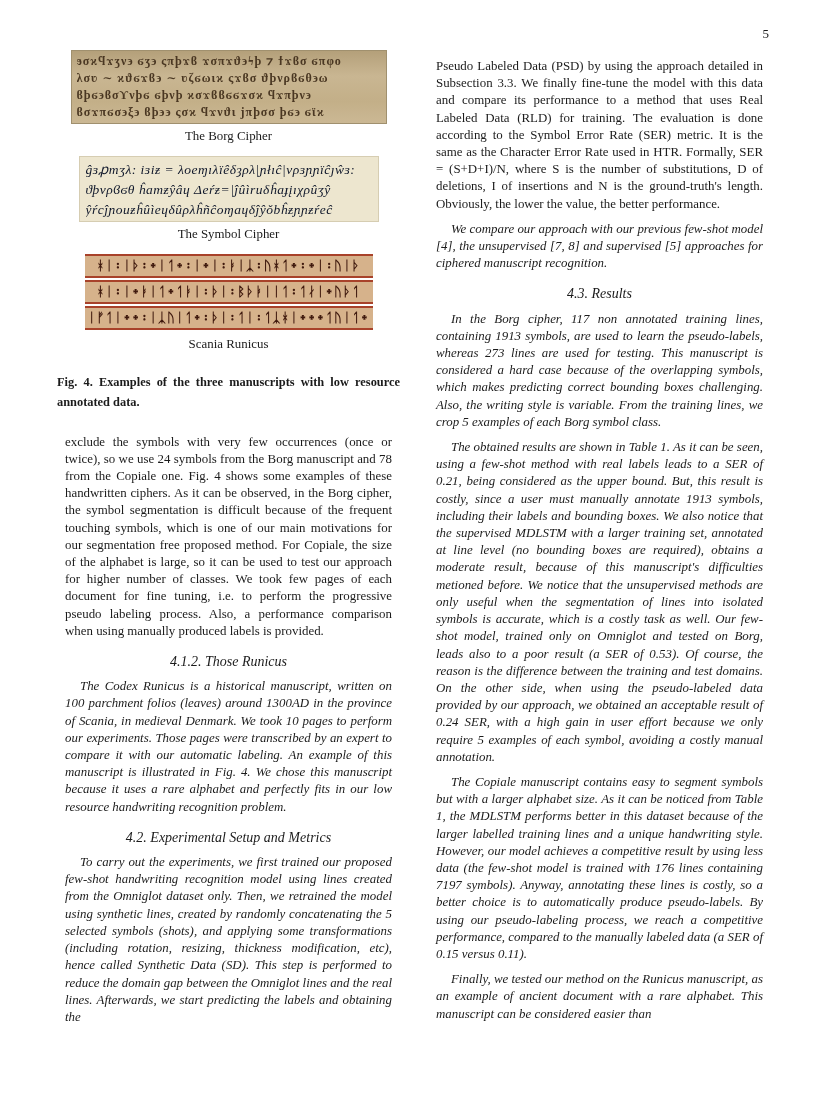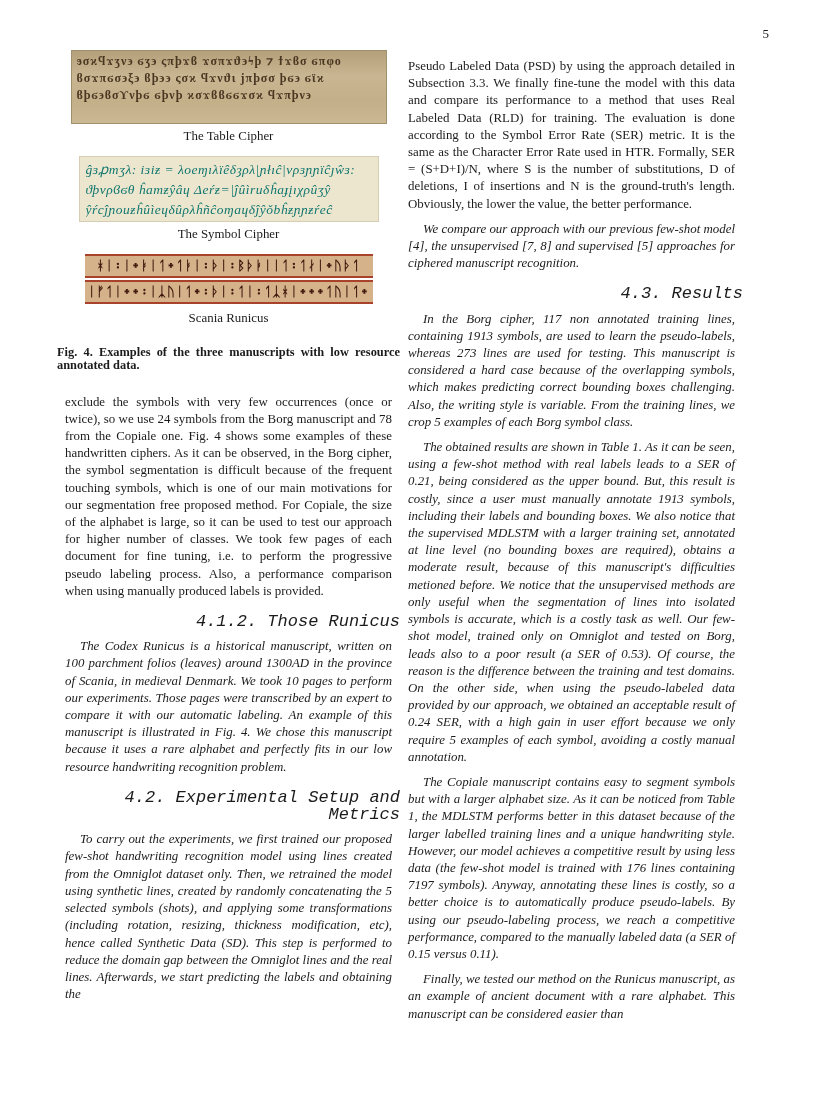--- a/index.html
+++ b/index.html
@@ -5,55 +5,55 @@
   html, body { margin:0; padding:0; }
   body {
     width:827px; height:1102px; background:#ffffff; overflow:hidden;
     font-family:"Liberation Serif", "DejaVu Serif", serif;
     color:#1b1b1b;
   }
   .page { position:relative; width:827px; height:1102px; }
   .pagenum { position:absolute; top:26px; right:58px; font-size:13px; }
   .columns {
     position:absolute; top:50px; left:57px; width:714px;
-    display:flex; 
+    display:flex; gap:28px;
   }
   .col {
     width:343px; font-size:12.9px; line-height:17.2px;
     text-align:justify; hyphens:auto;
   }
   p { margin:8px; }
   p.indent { text-indent:15px;font-style:italic; }
   h4 {
-    font-size:17px; font-weight:normal; font-style:italic;
-    margin:13px 0 7px 0; text-align:right;font-family:Liberation Mono, monospace;
+    font-size:14px; font-weight:normal; font-style:italic;
+    margin:13px 0 7px 0; text-align:center;
   }
   
   .figure { margin:0 0 22px 0; }
   .img-caption { text-align:center; font-size:12.9px; margin:4px 0 11px 0; }
   .fig-caption {
-    font-weight:bold; font-size:12.4px; line-height:13px;
+    font-weight:bold; font-size:12.4px; line-height:20px;
     text-align:justify; margin-top:18px;
   }
   .manuscript { margin:0 auto; box-sizing:border-box; overflow:hidden; }
   .borg {
     width:316px; height:74px; padding:2px 5px;
     background:linear-gradient(180deg,#b4a07a 0%, #c9b692 35%, #c3af88 70%, #cbb894 100%);
     border:1px solid #a0906e;
   }
   .borg .gl {
     font-size:12px; line-height:17px; color:#4a3722; font-weight:bold;
     white-space:nowrap; overflow:hidden; letter-spacing:1px;
   }
   .copiale {
     width:300px; height:66px; padding:3px 6px;
     background:#ede6cf; border:1px solid #d6cdb2;
   }
   .copiale .gl {
-    font-style:italic; font-size:13.5px; line-height:20px; color:#0f766e;
+    font-style:italic; font-size:13.5px; line-height:20px; color:#0f172a;
     white-space:nowrap; overflow:hidden; letter-spacing:0.5px;
   }
   .runicus { width:288px; }
   .runicus .row {
     height:20px; line-height:20px; margin-bottom:2px;
     background:#d6b28b;
     border-top:2px solid #a8422a; border-bottom:2px solid #a8422a;
     color:#401a0e; font-weight:bold; font-size:13px; letter-spacing:1px;
     white-space:nowrap; overflow:hidden; text-align:center;
   }
@@ -66,33 +66,35 @@
   <div class="pagenum">5</div>
 
   <div class="columns">
 
     <div class="col">
 
       <figure class="figure" style="margin:0 0 22px 0;">
 
         <div class="manuscript borg">
           <div class="gl">ϧσϰϥϫʒν϶ ϭʒ϶ ςπϸϫϐ ϫσπϫϑ϶ϟϸ ⁊ ϯϫϐσ ϭπφο</div>
+          <div class="gl">λσʋ ∼ ϰϑϭϫϐ϶ ∼ ʋζϭωιϰ ςϫϐσ ϑϸνρϐϭθ϶ω</div>
+          <div class="gl">ϐϸϭ϶ϐσϒνϸϭ ϭϸνϸ ϰσϫϐϐϭϭϫσϰ ϥϫπϸν϶</div>
           <div class="gl">ϐσϫπϭσ϶ξ϶ ϐϸ϶϶ ςσϰ ϥϫνϑι ϳπϸσσ ϸϭ϶ ϭϊϰ</div>
-          <div class="gl">ϐϸϭ϶ϐσϒνϸϭ ϭϸνϸ ϰσϫϐϐϭϭϫσϰ ϥϫπϸν϶</div>
         </div>
-        <div class="img-caption">The Table Cipher</div>
+        <div class="img-caption">The Borg Cipher</div>
 
         <div class="manuscript copiale">
           <div class="gl">ĝɜꝓmʒλ: iɜiƶ = λoeɱıλïêδȝρλ|ɲłıĉ|νρɜɲɲïĉȷŵɜ:</div>
           <div class="gl">ϑϸνρϐϭθ ĥamƶŷâɥ Δeŕƶ=|ĵûìruδĥaɟįıχρûʒŷ</div>
           <div class="gl">ŷŕcĵɲouƶĥûìeɥδûρλĥñĉoɱaɥδĵŷǒbĥƶɲɲƶŕeĉ</div>
         </div>
         <div class="img-caption">The Symbol Cipher</div>
 
         <div class="manuscript runicus">
+          <div class="row">ᚼᛁ᛬ᛁᚦ᛬᛭ᛁᛐ᛭᛬ᛁ᛭ᛁ᛬ᛓᛁᛣ᛬ᚢᚼᛐ᛭᛬᛭ᛁ᛬ᚢᛁᚦ</div>
           <div class="row">ᚼᛁ᛬ᛁ᛭ᛓᛁᛐ᛭ᛐᛓᛁ᛬ᚦᛁ᛬ᛒᚦᛓᛁᛁᛐ᛬ᛐᛅᛁ᛭ᚢᚦᛐ</div>
           <div class="row">ᛁᚠᛐᛁ᛭᛭᛬ᛁᛣᚢᛁᛐ᛭᛬ᚦᛁ᛬ᛐᛁ᛬ᛐᛣᚼᛁ᛭᛭᛭ᛐᚢᛁᛐ᛭</div>
         </div>
         <div class="img-caption">Scania Runicus</div>
 
         <figcaption class="fig-caption">Fig. 4. Examples of the three manuscripts with low resource annotated data.</figcaption>
       </figure>
 
       <p>exclude the symbols with very few occurrences (once or twice), so we use 24 symbols from the Borg manuscript and 78 from the Copiale one. Fig. 4 shows some examples of these handwritten ciphers. As it can be observed, in the Borg cipher, the symbol segmentation is difficult because of the frequent touching symbols, which is one of our main motivations for our segmentation free proposed method. For Copiale, the size of the alphabet is large, so it can be used to test our approach for higher number of classes. We took few pages of each document for fine tuning, i.e. to perform the progressive pseudo labeling process. Also, a performance comparison when using manually produced labels is provided.</p>
 

